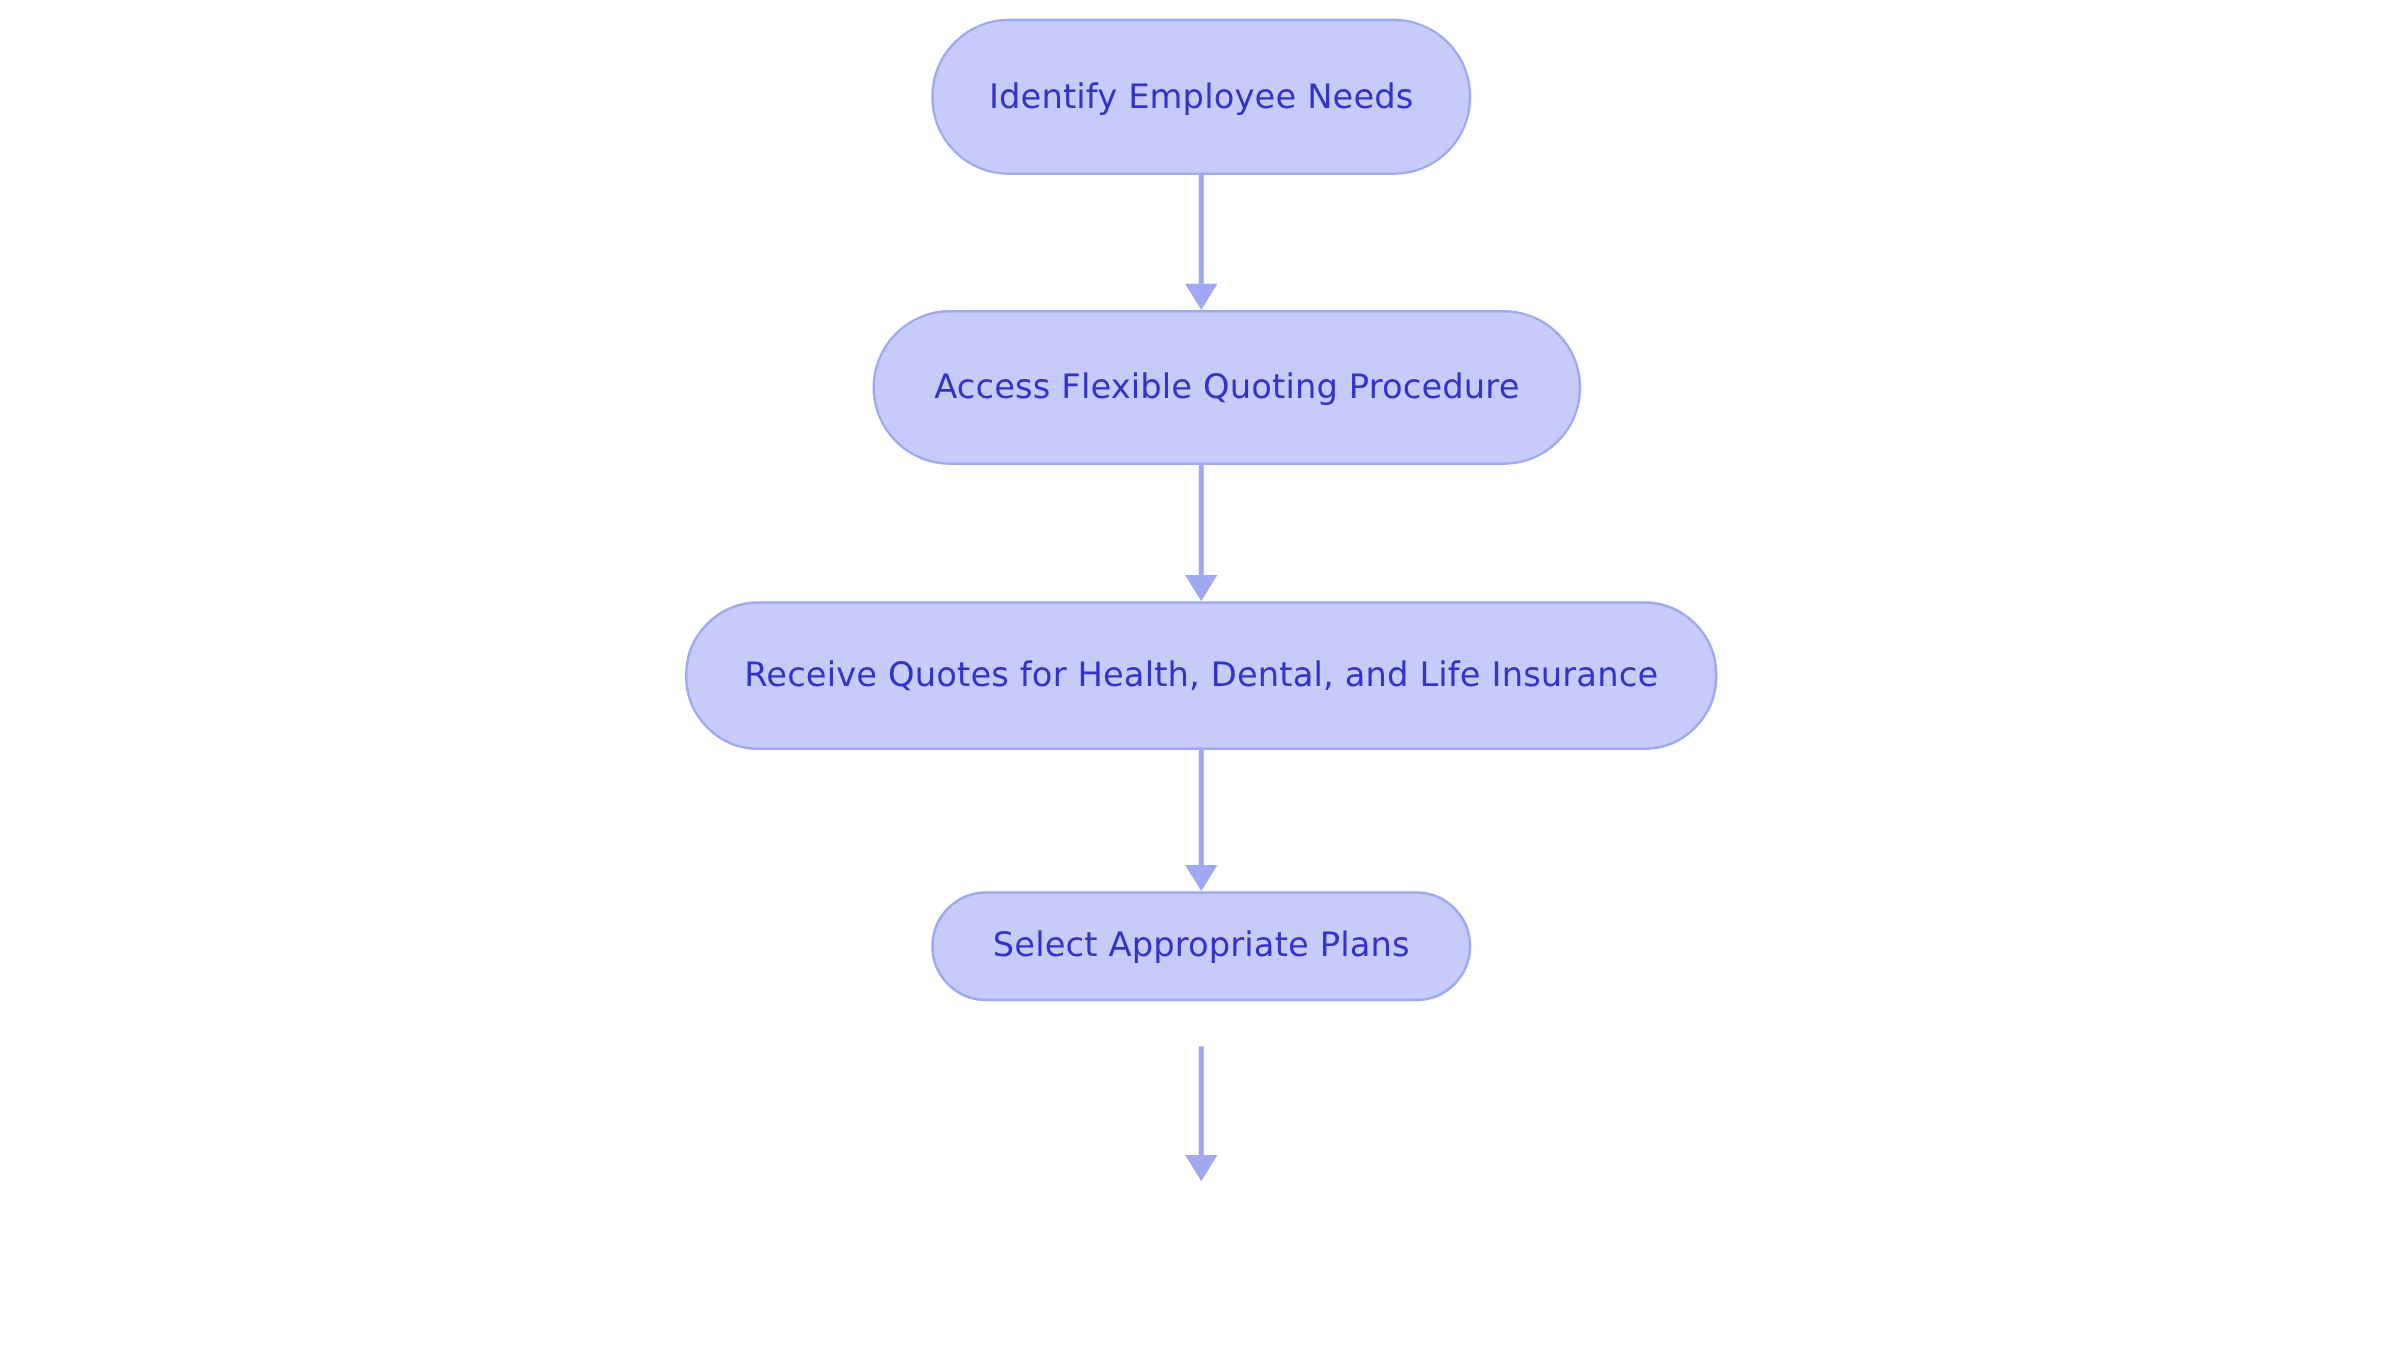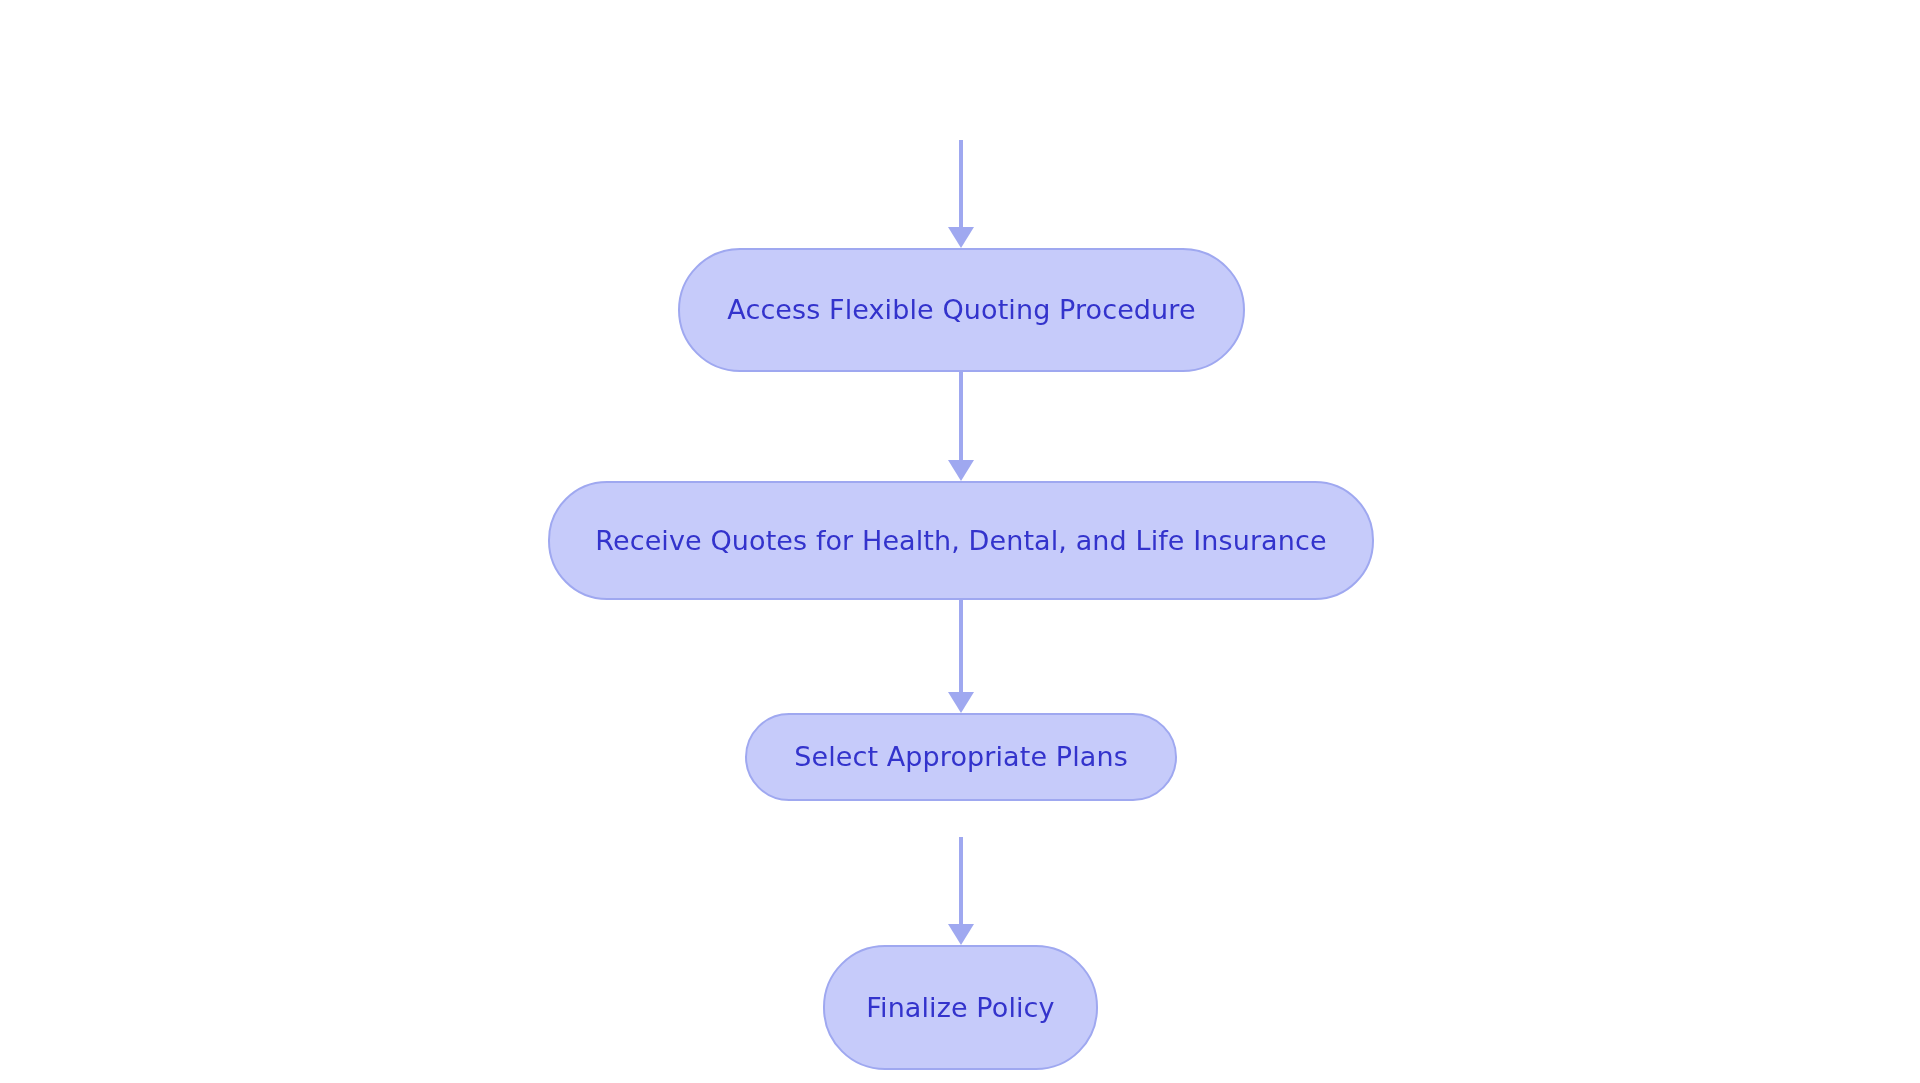--- a/index.html
+++ b/index.html
@@ -56,30 +56,30 @@
         <polygon points="948,227 974,227 961,248" fill="#9FA8F0"></polygon>
         <rect x="959" y="372" width="4" height="88" fill="#9FA8F0"></rect>
         <polygon points="948,460 974,460 961,481" fill="#9FA8F0"></polygon>
         <rect x="959" y="600" width="4" height="92" fill="#9FA8F0"></rect>
         <polygon points="948,692 974,692 961,713" fill="#9FA8F0"></polygon>
         <rect x="959" y="837" width="4" height="87" fill="#9FA8F0"></rect>
         <polygon points="948,924 974,924 961,945" fill="#9FA8F0"></polygon>
       </g>
   </svg>
 
+  <div class="node" style="left: 745px; top: 15px; width: 432px; height: 125px; border-radius: 62px; background: rgb(198, 203, 250); border-color: rgb(159, 168, 240); color: rgb(51, 51, 204); font-size: 27px;">
+    <span class="node-label">Identify Employee Needs</span>
+  </div>
 
-  <div class="node" style="left: 678px; top: 248px; width: 567px; height: 124px; border-radius: 62px; background: rgb(198, 203, 250); border-color: rgb(159, 168, 240); color: rgb(51, 51, 204); font-size: 27px;">
+  <div class="node" style="left: 698px; top: 248px; width: 567px; height: 124px; border-radius: 62px; background: rgb(198, 203, 250); border-color: rgb(159, 168, 240); color: rgb(51, 51, 204); font-size: 27px;">
     <span class="node-label">Access Flexible Quoting Procedure</span>
   </div>
 
   <div class="node" style="left: 548px; top: 481px; width: 826px; height: 119px; border-radius: 59px; background: rgb(198, 203, 250); border-color: rgb(159, 168, 240); color: rgb(51, 51, 204); font-size: 27px;">
     <span class="node-label">Receive Quotes for Health, Dental, and Life Insurance</span>
   </div>
 
   <div class="node" style="left: 745px; top: 713px; width: 432px; height: 88px; border-radius: 62px; background: rgb(198, 203, 250); border-color: rgb(159, 168, 240); color: rgb(51, 51, 204); font-size: 27px;">
     <span class="node-label">Select Appropriate Plans</span>
   </div>
 
-  <div class="node" style="left: 823px; top: 945px; width: 275px; height: 125px; border-radius: 62px; background: rgb(198, 203, 250); border-color: rgb(159, 168, 240); color: rgb(51, 51, 204); font-size: 27px;">
-    <span class="node-label">Finalize Policy</span>
-  </div>
 
 </div>
 
 </body></html>

